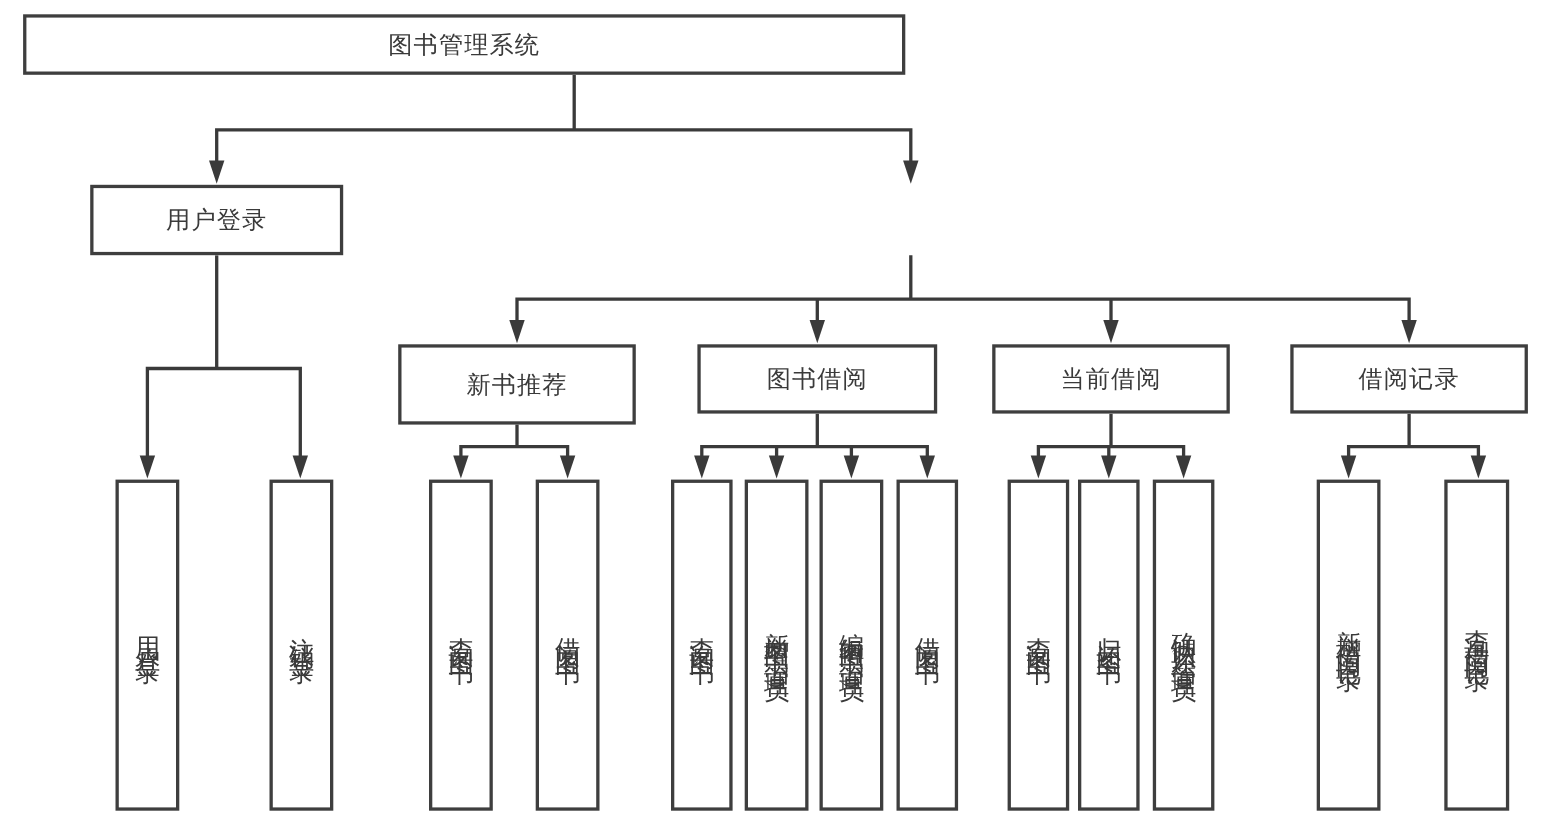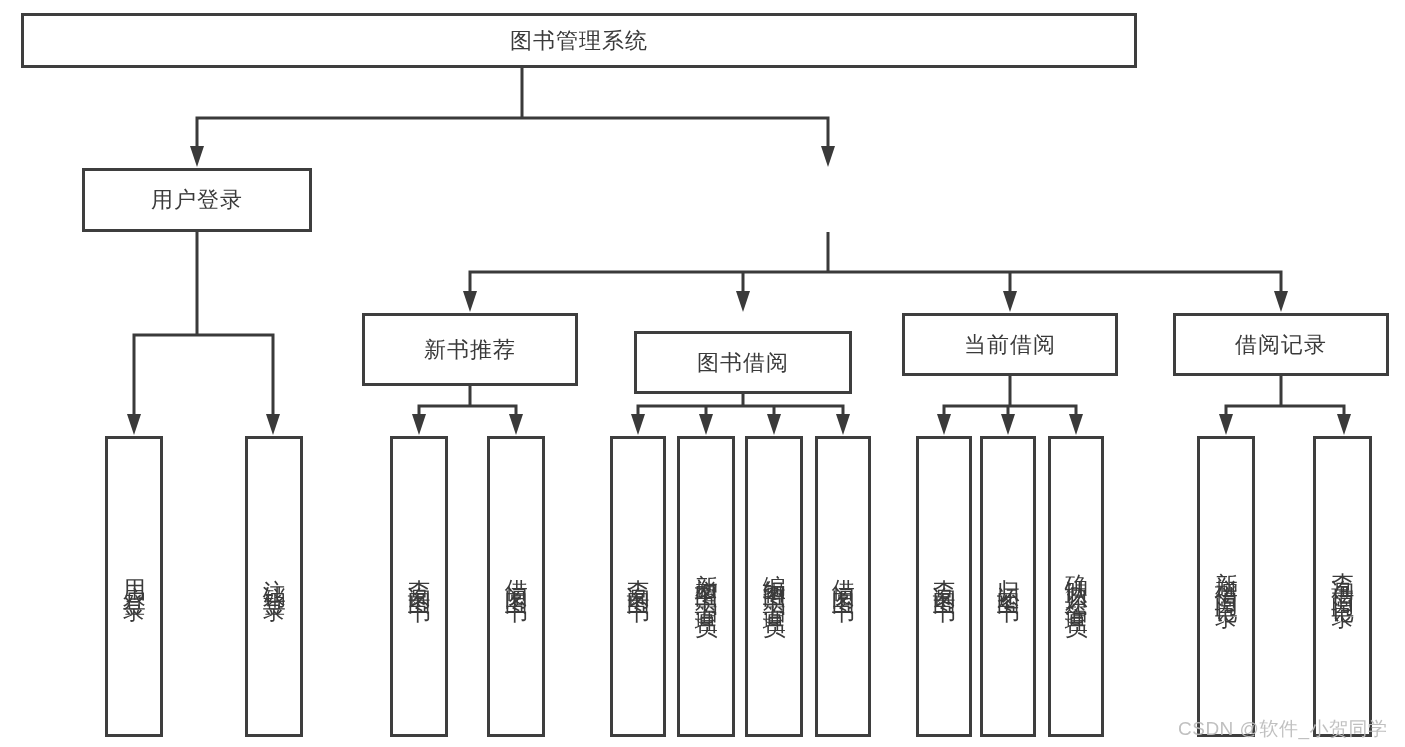--- a/index.html
+++ b/index.html
@@ -56,25 +56,25 @@
     left: 1178px;
     top: 716px;
     font-size: 19px;
     letter-spacing: 0.5px;
     color: rgba(189,189,189,0.95);
     z-index: 10;
     white-space: nowrap;
   }
 
   
-  #root            { left:21px;   top:13px;  width:1116px; height:55px; }
+  #root            { left:21px;   top:13px;  width:802px; height:55px; }
   #l2-user-login   { left:82px;   top:168px; width:230px;  height:64px; }
   #l2-book-mgmt    { left:712px;  top:168px; width:233px;  height:64px; }
   #l3-new-books    { left:362px;  top:313px; width:216px;  height:73px; }
-  #l3-book-borrow  { left:634px;  top:331px; width:218px;  height:63px; }
+  #l3-book-borrow  { left:634px;  top:313px; width:218px;  height:63px; }
   #l3-current      { left:902px;  top:313px; width:216px;  height:63px; }
   #l3-records      { left:1173px; top:313px; width:216px;  height:63px;font-family:Liberation Mono, monospace; }
 
   #lf-user-login   { left:105px;  top:436px; width:58px; height:301px; }
   #lf-logout       { left:245px;  top:436px; width:58px; height:301px; }
   #lf-nb-query     { left:390px;  top:436px; width:58px; height:301px; }
   #lf-nb-borrow    { left:487px;  top:436px; width:58px; height:301px; }
   #lf-bb-query     { left:610px;  top:436px; width:56px; height:301px; }
   #lf-bb-add       { left:677px;  top:436px; width:58px; height:301px; }
   #lf-bb-edit      { left:745px;  top:436px; width:58px; height:301px; }
@@ -183,15 +183,14 @@
     <span class="vtext">确认归还（管理员）</span>
   </div>
 
   <div id="lf-br-add" class="leaf">
     <span class="vtext">新增借阅记录</span>
   </div>
   <div id="lf-br-query" class="leaf">
     <span class="vtext">查询借阅记录</span>
   </div>
 
-  <div class="watermark">CSDN @软件_小贺同学</div>
 
 </div>
 
 </body></html>

